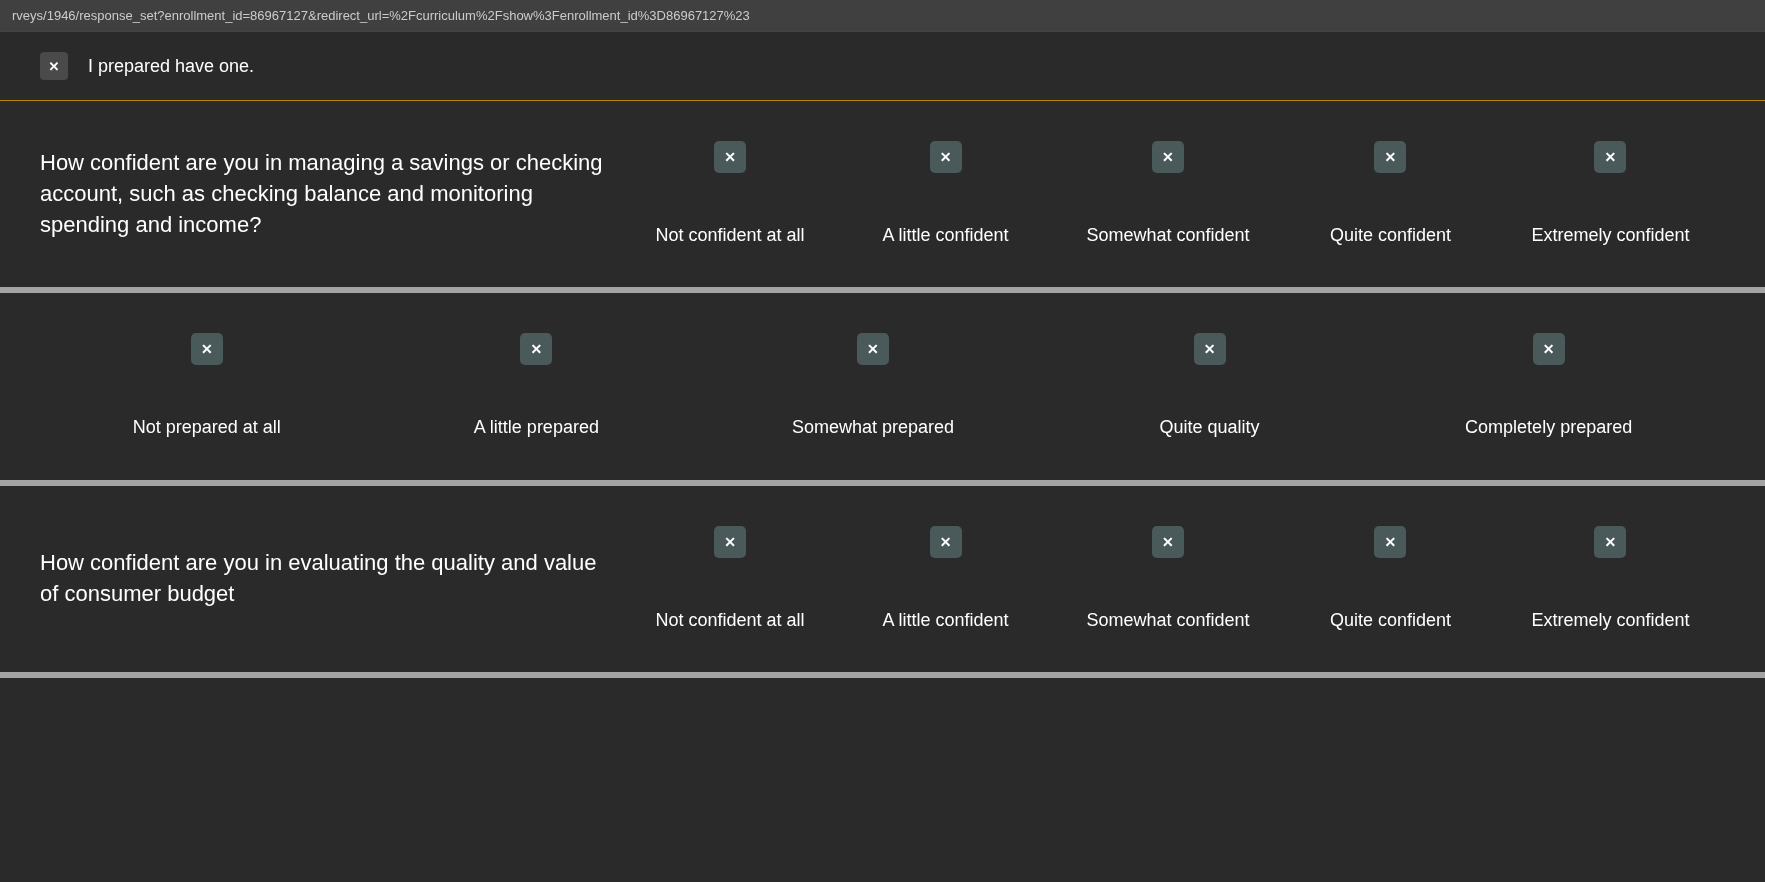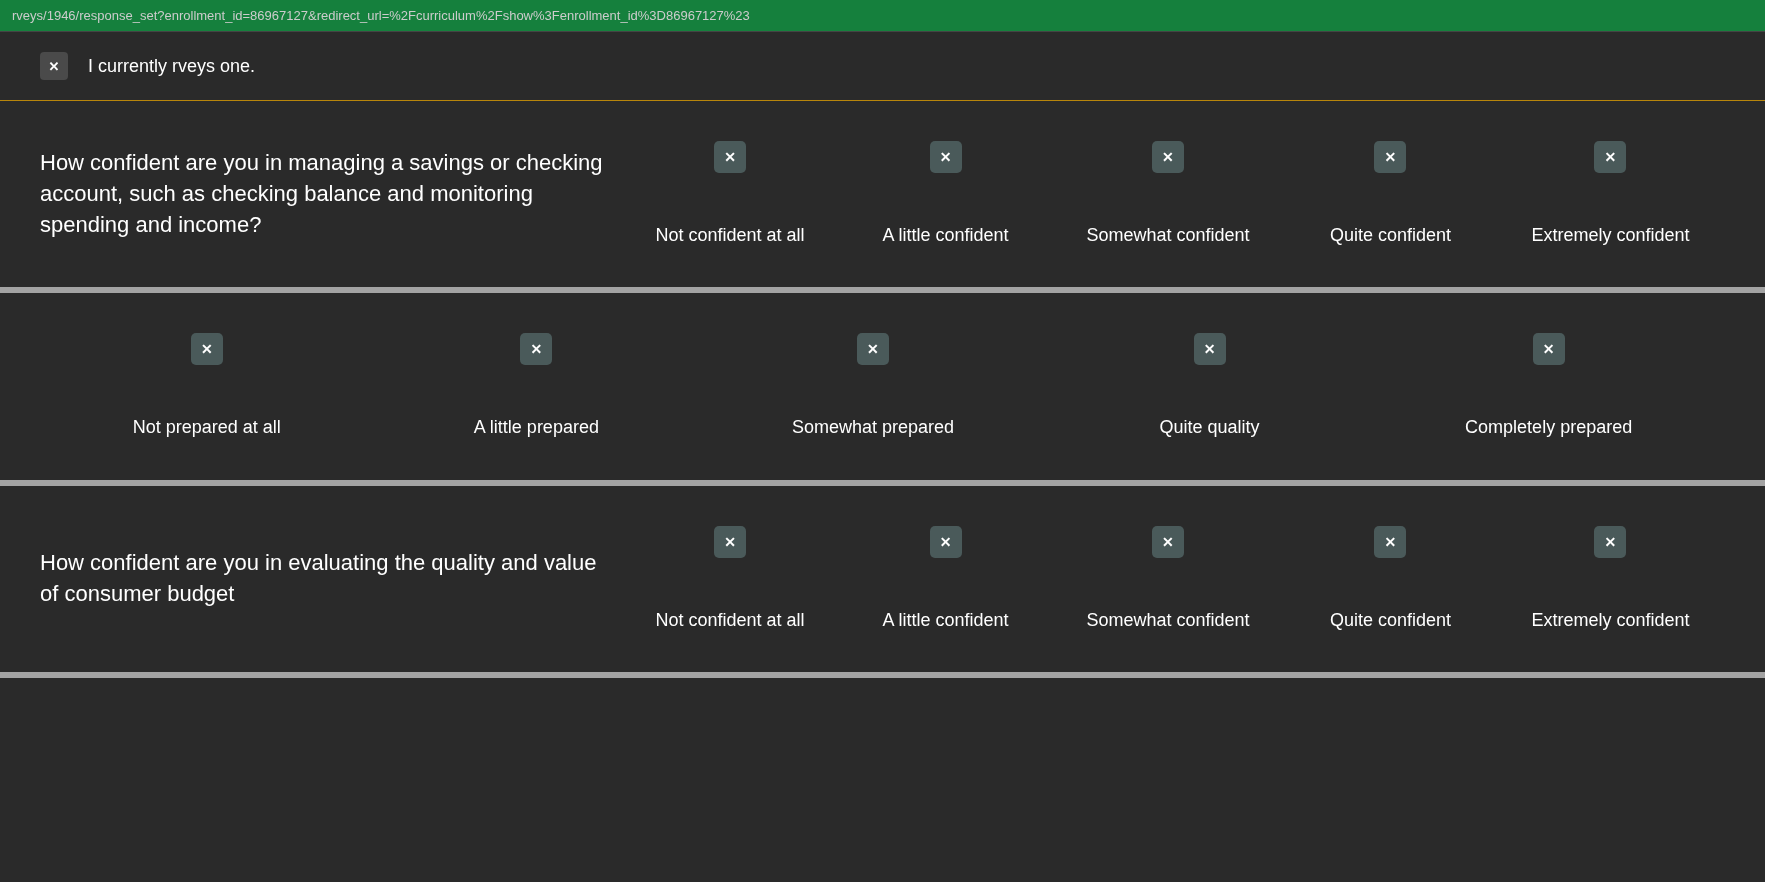--- a/index.html
+++ b/index.html
@@ -11,21 +11,21 @@
     body {
       width: 1765px;
       min-height: 882px;
       background: #2a2a2a;
       font-family: Arial, sans-serif;
       color: #ffffff;
       overflow-x: hidden;
     }
 
     .url-bar {
-      background: #15803d;
+      background: #404040;
       padding: 8px 12px;
       font-size: 13px;
       color: #cccccc;
       border-bottom: 1px solid #444;
     }
 
     .top-section {
       display: flex;
       align-items: center;
       padding: 20px 40px 20px 40px;
@@ -108,21 +108,21 @@
 <body>
 
 <div class="url-bar">
   <span>rveys/1946/response_set?enrollment_id=86967127&amp;redirect_url=%2Fcurriculum%2Fshow%3Fenrollment_id%3D86967127%23</span>
 </div>
 
 <div class="top-section">
   <div class="x-icon">
     <span>✕</span>
   </div>
-  <span class="top-label">I currently rveys one.</span>
+  <span class="top-label">I prepared have one.</span>
 </div>
 
 <div id="questions-container">
     <div class="question-row">
       <div class="question-text">How confident are you in managing a savings or checking account, such as checking balance and monitoring spending and income?</div>
       <div class="options-row">
         <div class="option-item">
           <div class="option-checkbox">✕</div>
           <span class="option-label">Not confident at all</span>
         </div>

